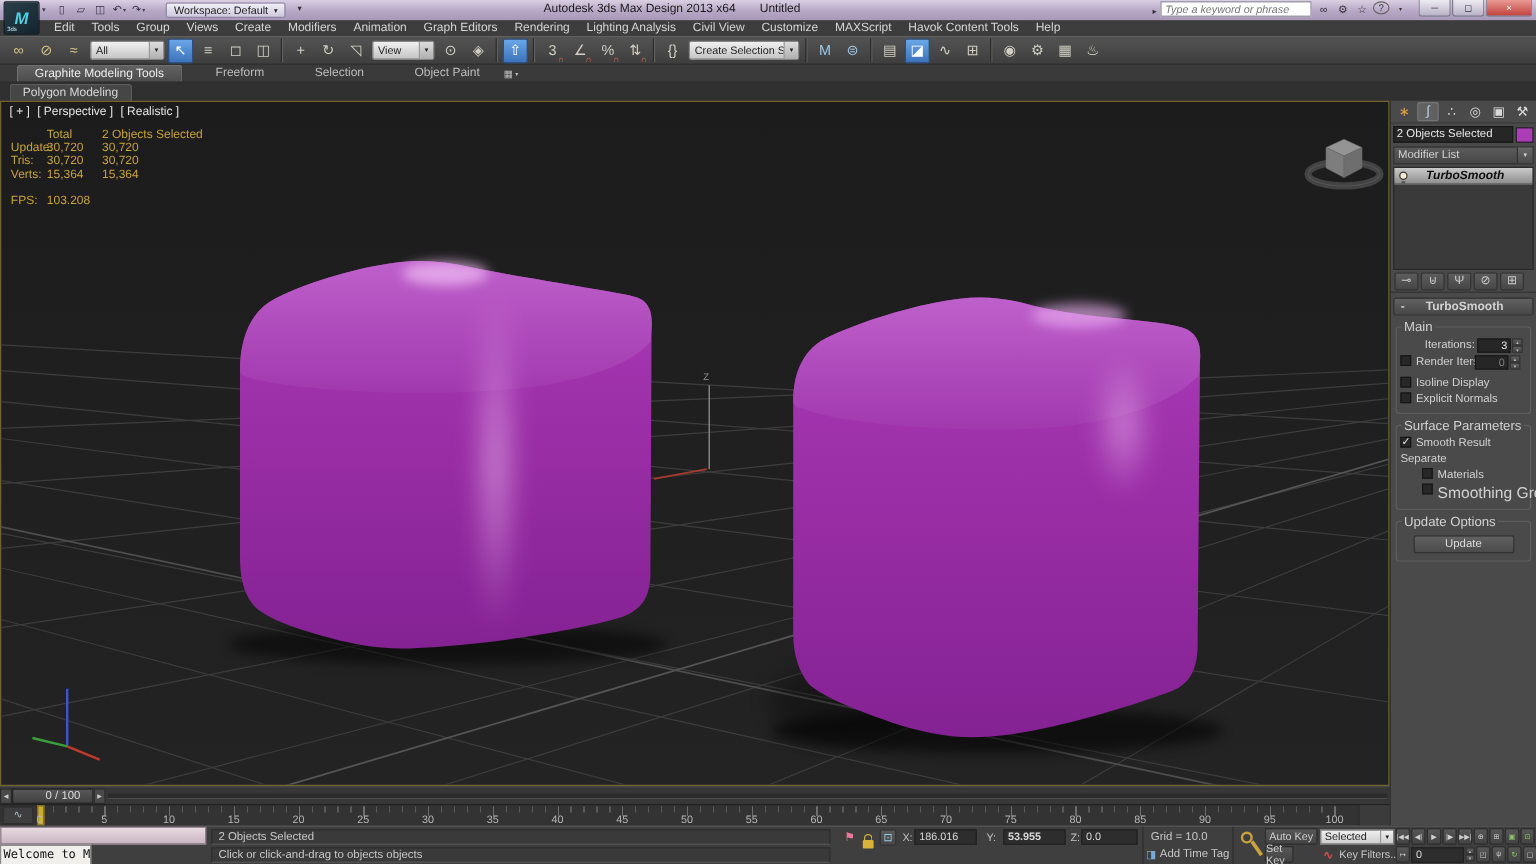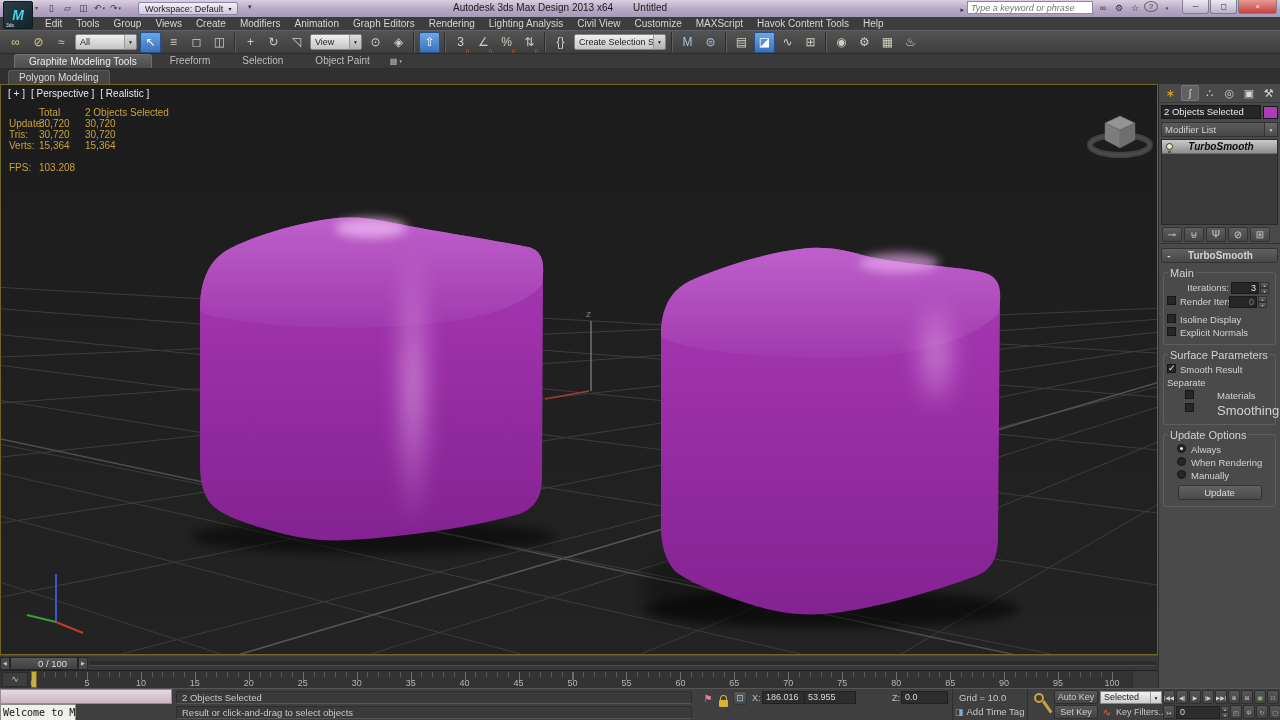--- a/index.html
+++ b/index.html
@@ -129,21 +129,21 @@
   .spinners { display:flex; flex-direction:column; margin-left:1px; }
   .spinners span { width:9px; height:6px; font-size:4px; line-height:5px; text-align:center;
     background:linear-gradient(#5d5d5d,#474747); border:1px solid #333; color:#bbb; }
   .cb { width:9px; height:9px; background:#272727; border:1px solid #171717; margin-right:4px;
     position:relative; flex:none; }
   .cb.checked:after { content:"✓"; position:absolute; left:0; top:-2px; font-size:9px; color:#ececec; }
   .radio { width:9px; height:9px; border-radius:50%; background:#272727; border:1px solid #171717;
     margin-right:5px; position:relative; flex:none; }
   .radio.sel:after { content:""; position:absolute; left:2px; top:2px; width:3px; height:3px;
     border-radius:50%; background:#ededed; }
-  .indent { margin-left:18px;gap:19px; }
+  .indent { margin-left:18px; }
   .radio-indent { margin-left:10px; }
   .update-btn { display:block; margin:4px auto 2px; width:84px; height:15px; text-align:center;
     background:linear-gradient(#626262,#4a4a4a); border:1px solid #333; border-radius:2px;
     color:#ddd; font-size:9.5px; line-height:13px; }
 
   
   .timeslider { position:absolute; top:655px; left:0; width:1158px; height:15px; background:#373737;
     border-top:1px solid #4a4a4a; display:flex; align-items:center; }
   .ts-btn { width:10px; height:13px; background:#4a4a4a; border:1px solid #2b2b2b; color:#ccc;
     font-size:5px; display:flex; align-items:center; justify-content:center; }
@@ -192,21 +192,21 @@
   .timetag-row { position:absolute; top:17px; left:2px; display:flex; align-items:center; gap:3px; white-space:nowrap; }
   .tt-icon { color:#7aa8d8; font-size:9px; }
   .keywrap { position:absolute; left:1032px; top:3px; width:20px; height:26px; }
   .keywrap .ring { position:absolute; left:2px; top:1px; width:10px; height:10px;
     border:2.5px solid #c9a33d; border-radius:50%; }
   .keywrap .stem { position:absolute; left:10px; top:10px; width:3px; height:14px; background:#c9a33d;
     transform:rotate(-35deg); transform-origin:top left; }
   .sb-btn { background:linear-gradient(#575757,#434343); border:1px solid #2e2e2e; border-radius:2px;
     color:#cfcfcf; font-size:9px; }
   .ak { left:1054px; top:1px; width:44px; height:14px; }
-  .sk { left:1054px; top:16px; width:44px; height:14px; }
+  .sk { left:1054px; top:16px; width:24px; height:14px; }
   .anim-combo { position:absolute; left:1100px; top:2px; width:62px; height:13px;
     background:linear-gradient(#f0f0f0,#cdcdcd); border:1px solid #868686; display:flex; color:#222; }
   .anim-combo .lbl { flex:1; font-size:9px; line-height:11px; padding:0 3px; }
   .anim-combo .arr { width:11px; border-left:1px solid #9a9a9a; font-size:5px; display:flex;
     align-items:center; justify-content:center; }
   .tangent { left:1100px; top:17px; width:14px; height:13px; color:#d05048; font-size:10px; font-weight:bold; }
   .keyfilters { left:1116px; top:18px; font-size:9px; color:#c8c8c8; white-space:nowrap; }
   .pb-row1 { position:absolute; left:1163px; top:1px; display:flex; gap:1px; }
   .pb-row2 { position:absolute; left:1163px; top:16px; display:flex; gap:1px; align-items:center; }
   .pb-btn { width:12px; height:14px; display:flex; align-items:center; justify-content:center;
@@ -325,21 +325,21 @@
       <span class="tb-btn">∿</span>
       <span class="tb-btn">⊞</span>
       <span class="tb-sep"></span>
       <span class="tb-btn">◉</span>
       <span class="tb-btn">⚙</span>
       <span class="tb-btn">▦</span>
       <span class="tb-btn" style="color: rgb(216, 216, 200);">♨</span>
     </div>
 
   <div class="ribbon1">
-    <span id="ribbon-tabs" style="display:flex;gap:4px;align-items:flex-end;">
+    <span id="ribbon-tabs" style="display:flex;gap:14px;align-items:flex-end;">
         <span class="ribbon-tab active">Graphite Modeling Tools</span>
         <span class="ribbon-tab">Freeform</span>
         <span class="ribbon-tab">Selection</span>
         <span class="ribbon-tab">Object Paint</span>
       </span>
     <span class="ribbon-opt">
       <span>▦</span>
       <span class="caret">▾</span>
     </span>
   </div>
@@ -548,34 +548,20 @@
         <span class="plabel">Materials</span>
       </div>
       <div class="prow indent">
         <span class="cb"></span>
         <span class="plabel" style="font-size:13px;">Smoothing Groups</span>
       </div>
     </div>
 
     <div class="group">
       <span class="group-title">Update Options</span>
-      <div id="update-options">
-          <div class="prow radio-indent">
-            <span class="radio sel"></span>
-            <span class="plabel">Always</span>
-          </div>
-          <div class="prow radio-indent">
-            <span class="radio"></span>
-            <span class="plabel">When Rendering</span>
-          </div>
-          <div class="prow radio-indent">
-            <span class="radio"></span>
-            <span class="plabel">Manually</span>
-          </div>
-        </div>
       <div class="update-btn">Update</div>
     </div>
   </div>
 
   <div class="timeslider">
     <span class="ts-btn">◀</span>
     <span class="ts-handle">0 / 100</span>
     <span class="ts-btn">▶</span>
     <span class="ts-track"></span>
   </div>
@@ -606,30 +592,30 @@
       <span class="ruler-num" style="left: 950.15px;">85</span>
       <span class="ruler-num" style="left: 1004.1px;">90</span>
       <span class="ruler-num" style="left: 1058.05px;">95</span>
       <span class="ruler-num" style="left: 1112px;">100</span>
     </div>
 
   <div class="statusbar">
     <div class="mini-win"></div>
     <div class="mini-title">Welcome to M</div>
     <div class="sel-status">2 Objects Selected</div>
-    <div class="prompt">Result or click-and-drag to select objects</div>
+    <div class="prompt">Click or click-and-drag to objects objects</div>
 
     <span class="sb-abs flag" style="left:701px;top:2px;width:14px;height:14px;">⚑</span>
     <span class="lock"></span>
     <span class="sb-abs absbtn">⊡</span>
 
     <span class="coord-label" style="left:752px;">X:</span>
     <span class="coord-field" style="left:762px;width:52px;">186.016</span>
     <span class="coord-label" style="left:822px;">Y:</span>
-    <span class="coord-field" style="left:804px;width:52px;">53.955</span>
+    <span class="coord-field" style="left:836px;width:52px;font-weight:bold;">53.955</span>
     <span class="coord-label" style="left:892px;">Z:</span>
     <span class="coord-field" style="left:901px;width:47px;">0.0</span>
 
     <div class="gridbox">
       <span class="grid-label">Grid = 10.0</span>
       <span class="timetag-row">
         <span class="tt-icon">◨</span>
         <span>Add Time Tag</span>
       </span>
     </div>

